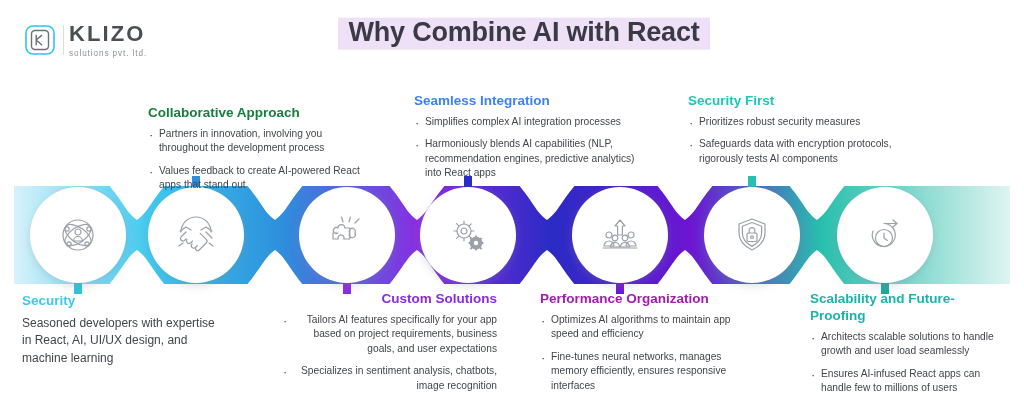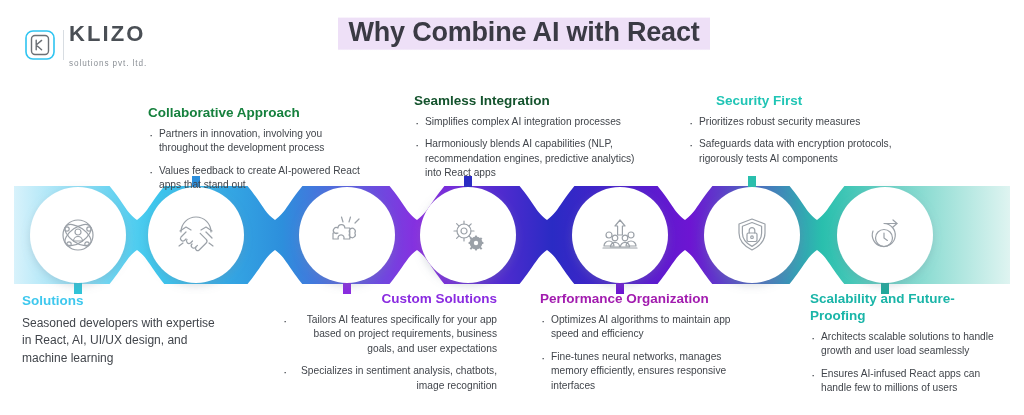--- a/index.html
+++ b/index.html
@@ -10,21 +10,21 @@
     overflow: hidden;
   }
   #page { position: relative; width: 1024px; height: 415px; background:#fff; }
 
   
   #logo { position:absolute; left:22px; top:22px; display:flex; align-items:center; gap:5px; }
   #logo-mark { width:36px; height:36px; flex:0 0 36px; }
   #logo-divider { width:1px; height:30px; background:#d8dde2; }
   #logo-text { display:flex; flex-direction:column; justify-content:center; }
   #logo-name { font-size:22px; letter-spacing:2.1px; font-weight:700; color:#4a4f55; line-height:1.05; }
-  #logo-sub { font-size:8.2px; letter-spacing:0.9px; color:#8b9096; margin-top:14px; }
+  #logo-sub { font-size:8.2px; letter-spacing:0.9px; color:#8b9096; margin-top:4px; }
 
   
   #title {
     position:absolute; left:0; top:15px; width:1024px; text-align:center;padding-left:24px;
   }
   #title-inner {
     display:inline-block; font-size:27px; font-weight:700; color:#3a3a44;
     letter-spacing:-0.2px; padding:2px 10px 4px;
     background:linear-gradient(to bottom, rgba(238,228,248,0) 6%, #eee0f7 8%, #eee0f7 92%, rgba(238,228,248,0) 96%);
   }
@@ -242,58 +242,58 @@
           <path d="M-12 -4 a11.5 11.5 0 1 0 11 -7.5 h13"></path>
           <path d="M8 -15 l4 3.5 l-4 3.5"></path>
           <circle cx="-1" cy="3" r="8.5"></circle>
           <path d="M-1 -2 v5 l3.4 2.4"></path>
         </g>
       </g>
     </svg>
   </div>
 
   <div class="block b-expertise">
-    <h3 style="color:#3ec8ee;">Solutions</h3>
+    <h3 style="color:#3ec8ee;">Security</h3>
     <p class="plain">Seasoned developers with expertise in React, AI, UI/UX design, and machine learning</p>
   </div>
 
   <div class="block b-collab">
     <h3 style="color:#15803d;">Collaborative Approach</h3>
     <ul>
       <li>Partners in innovation, involving you throughout the development process</li>
       <li>Values feedback to create AI-powered React apps that stand out</li>
     </ul>
   </div>
 
   <div class="block b-custom">
     <h3 style="color:#8a2be0;">Custom Solutions</h3>
     <ul>
       <li>Tailors AI features specifically for your app based on project requirements, business goals, and user expectations</li>
       <li>Specializes in sentiment analysis, chatbots, image recognition</li>
     </ul>
   </div>
 
   <div class="block b-seamless">
-    <h3 style="color:#14532d;">Seamless Integration</h3>
+    <h3 style="color:#3b82f6;">Seamless Integration</h3>
     <ul>
       <li>Simplifies complex AI integration processes</li>
       <li>Harmoniously blends AI capabilities (NLP, recommendation engines, predictive analytics) into React apps</li>
     </ul>
   </div>
 
   <div class="block b-perf">
     <h3 style="color:#a21caf;">Performance Organization</h3>
     <ul>
       <li>Optimizes AI algorithms to maintain app speed and efficiency</li>
       <li>Fine-tunes neural networks, manages memory efficiently, ensures responsive interfaces</li>
     </ul>
   </div>
 
   <div class="block b-security">
-    <h3 style="color:#20c5b5;margin-left:28px;">Security First</h3>
+    <h3 style="color:#20c5b5;">Security First</h3>
     <ul>
       <li>Prioritizes robust security measures</li>
       <li>Safeguards data with encryption protocols, rigorously tests AI components</li>
     </ul>
   </div>
 
   <div class="block b-scale">
     <h3 style="color:#1ab5a8;">Scalability and Future-Proofing</h3>
     <ul>
       <li>Architects scalable solutions to handle growth and user load seamlessly</li>

